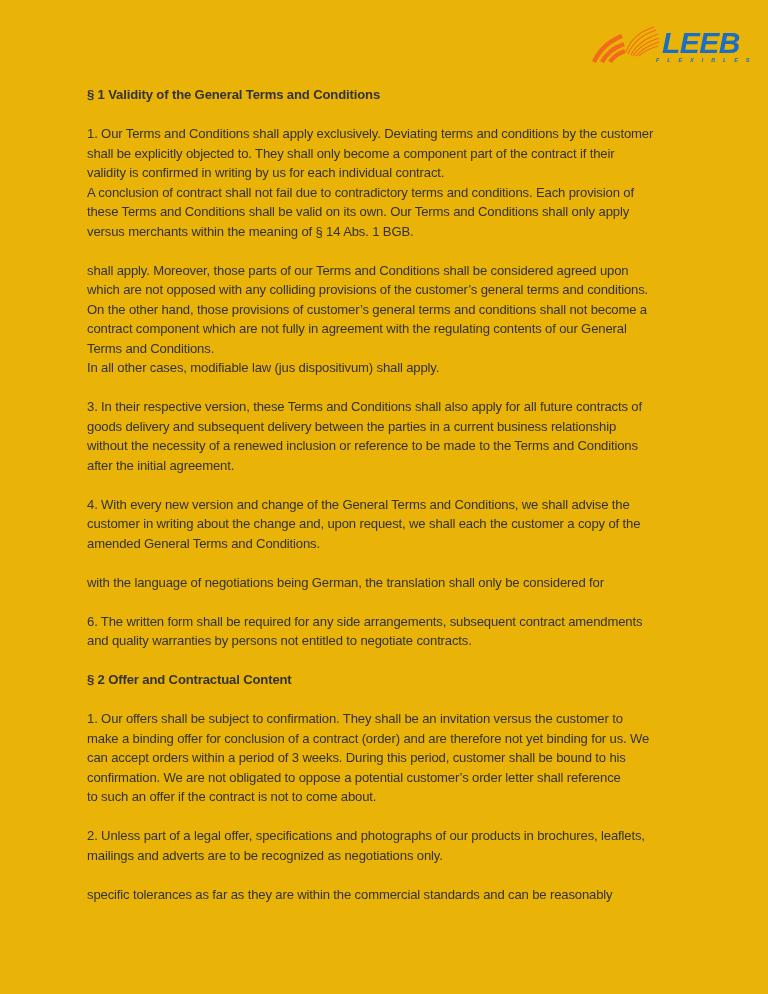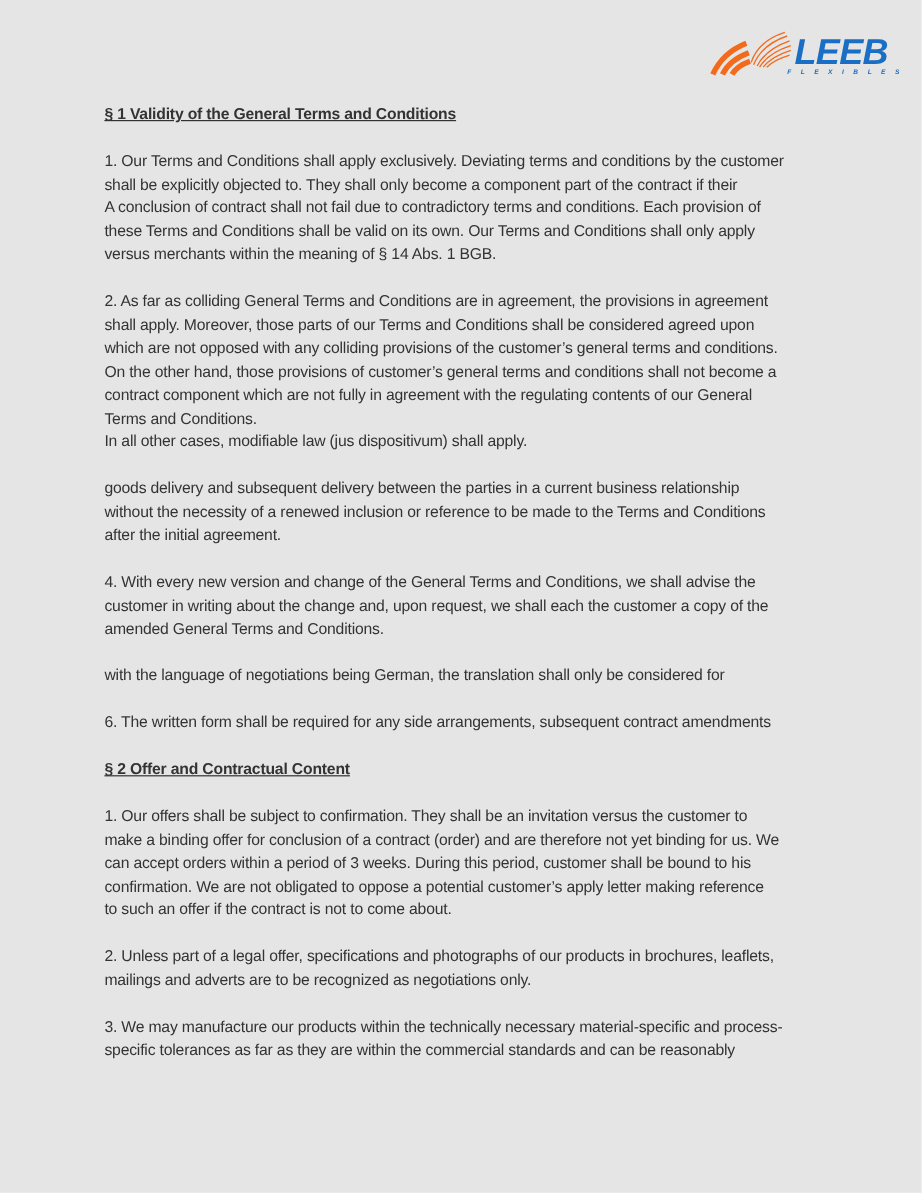--- a/index.html
+++ b/index.html
@@ -1,29 +1,29 @@
 <!DOCTYPE html>
 <html><head>
   <meta charset="utf-8">
   <style>
     html, body { margin: 0; padding: 0; background: #ffffff; }
     body { width: 768px; height: 994px; position: relative; overflow: hidden; }
     .page {
-      position: absolute; left: 0; top: 0; width: 768px; height: 994px; background: #e5e5e5;
+      position: absolute; left: 0; top: 0; width: 768px; height: 994px; background: #eab308;
       font-family: "Liberation Sans", sans-serif; color: #333333;
     }
     .logo {
       position: absolute; left: 588px; top: 22px; width: 170px; height: 42px;
     }
     .logo svg { display: block; }
     .content {
       position: absolute; left: 87px; top: 85px; width: 620px;
       font-size: 13.1px; line-height: 19.5px; letter-spacing: -0.15px;
     }
-    .heading { font-weight: bold; margin: 0 0 19.5px 0; text-decoration: underline; }
+    .heading { font-weight: bold; margin: 0 0 19.5px 0; }
     .para { margin: 0 0 19.5px 0; }
     .line { display: block; white-space: nowrap; }
   </style>
 </head>
 <body>
 
 <div class="page">
 
   <div class="logo">
     <svg width="170" height="42" viewBox="0 0 170 42">
@@ -48,74 +48,75 @@
   </div>
 
   <div class="content">
 
     <div class="section">
       <div class="heading">§ 1 Validity of the General Terms and Conditions</div>
 
       <div class="para">
         <span class="line">1. Our Terms and Conditions shall apply exclusively. Deviating terms and conditions by the customer</span>
         <span class="line">shall be explicitly objected to. They shall only become a component part of the contract if their</span>
+        <span class="line">validity is confirmed in writing by us for each individual contract.</span>
         <span class="line">A conclusion of contract shall not fail due to contradictory terms and conditions. Each provision of</span>
         <span class="line">these Terms and Conditions shall be valid on its own. Our Terms and Conditions shall only apply</span>
         <span class="line">versus merchants within the meaning of § 14 Abs. 1 BGB.</span>
       </div>
 
       <div class="para">
-        <span class="line">2. As far as colliding General Terms and Conditions are in agreement, the provisions in agreement</span>
         <span class="line">shall apply. Moreover, those parts of our Terms and Conditions shall be considered agreed upon</span>
         <span class="line">which are not opposed with any colliding provisions of the customer’s general terms and conditions.</span>
         <span class="line">On the other hand, those provisions of customer’s general terms and conditions shall not become a</span>
         <span class="line">contract component which are not fully in agreement with the regulating contents of our General</span>
         <span class="line">Terms and Conditions.</span>
         <span class="line">In all other cases, modifiable law (jus dispositivum) shall apply.</span>
       </div>
 
       <div class="para">
+        <span class="line">3. In their respective version, these Terms and Conditions shall also apply for all future contracts of</span>
         <span class="line">goods delivery and subsequent delivery between the parties in a current business relationship</span>
         <span class="line">without the necessity of a renewed inclusion or reference to be made to the Terms and Conditions</span>
         <span class="line">after the initial agreement.</span>
       </div>
 
       <div class="para">
         <span class="line">4. With every new version and change of the General Terms and Conditions, we shall advise the</span>
         <span class="line">customer in writing about the change and, upon request, we shall each the customer a copy of the</span>
         <span class="line">amended General Terms and Conditions.</span>
       </div>
 
       <div class="para">
         <span class="line">with the language of negotiations being German, the translation shall only be considered for</span>
       </div>
 
       <div class="para">
         <span class="line">6. The written form shall be required for any side arrangements, subsequent contract amendments</span>
+        <span class="line">and quality warranties by persons not entitled to negotiate contracts.</span>
       </div>
     </div>
 
     <div class="section">
       <div class="heading">§ 2 Offer and Contractual Content</div>
 
       <div class="para">
         <span class="line">1. Our offers shall be subject to confirmation. They shall be an invitation versus the customer to</span>
         <span class="line">make a binding offer for conclusion of a contract (order) and are therefore not yet binding for us. We</span>
         <span class="line">can accept orders within a period of 3 weeks. During this period, customer shall be bound to his</span>
-        <span class="line">confirmation. We are not obligated to oppose a potential customer’s apply letter making reference</span>
+        <span class="line">confirmation. We are not obligated to oppose a potential customer’s order letter shall reference</span>
         <span class="line">to such an offer if the contract is not to come about.</span>
       </div>
 
       <div class="para">
         <span class="line">2. Unless part of a legal offer, specifications and photographs of our products in brochures, leaflets,</span>
         <span class="line">mailings and adverts are to be recognized as negotiations only.</span>
       </div>
 
       <div class="para">
-        <span class="line">3. We may manufacture our products within the technically necessary material-specific and process-</span>
         <span class="line">specific tolerances as far as they are within the commercial standards and can be reasonably</span>
 
       </div>
 
     </div>
 
   </div>
 </div>
 
 </body></html>

